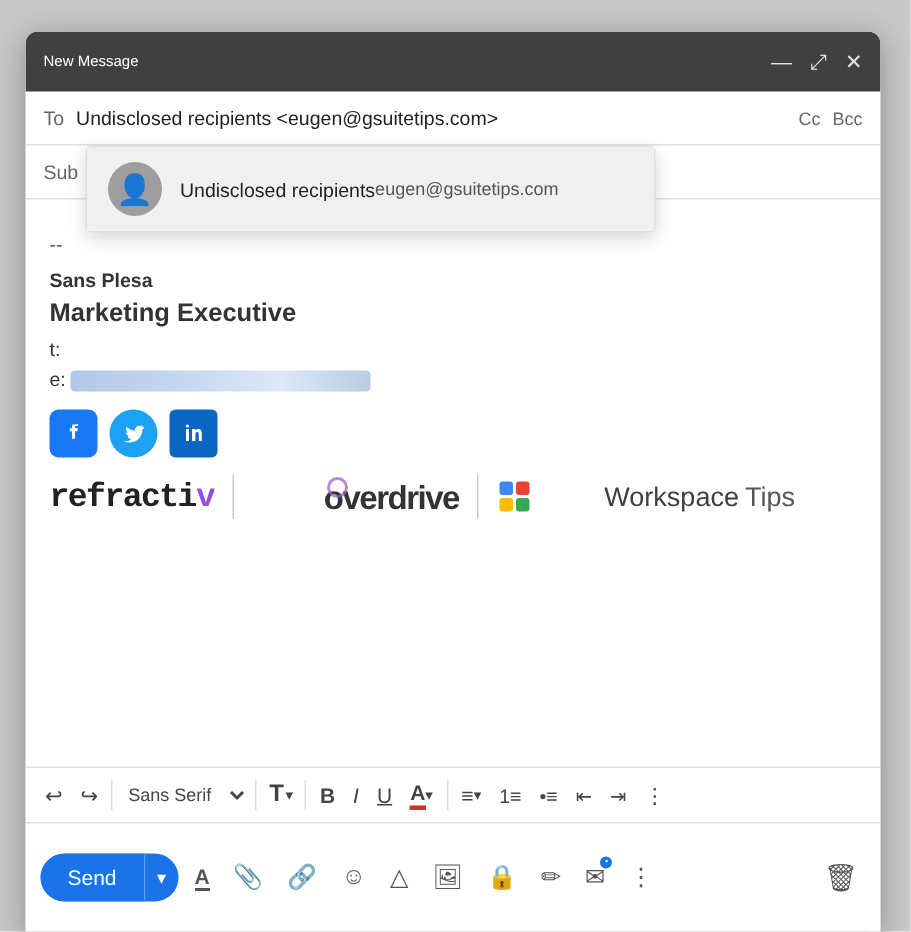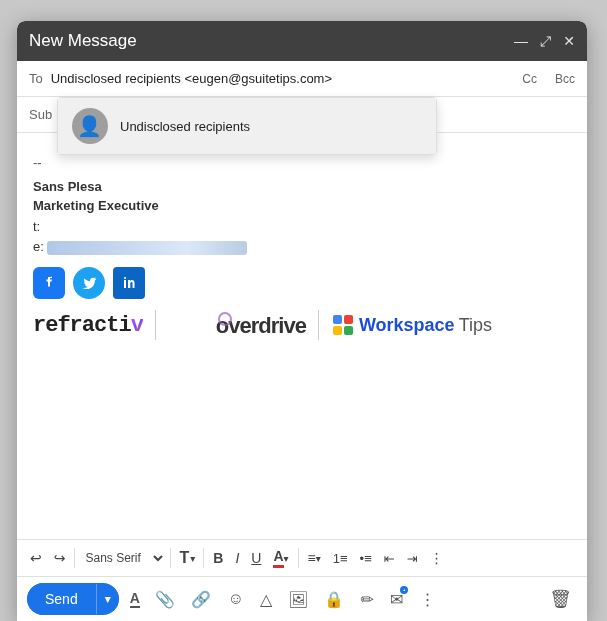--- a/index.html
+++ b/index.html
@@ -28,21 +28,21 @@
       color: #fff;
       padding: 8px 12px;
       display: flex;
       align-items: center;
       justify-content: space-between;
       border-radius: 8px 8px 0 0;
       height: 40px;
       flex-shrink: 0;
     }
     .title-text {
-      font-size: 17px;
+      font-size: 10px;
       font-weight: 500;
     }
     .title-controls {
       display: flex;
       gap: 12px;
       align-items: center;
     }
     .title-control-btn {
       color: #fff;
       cursor: pointer;
@@ -76,21 +76,21 @@
     .field-value {
       font-size: 13px;
       color: #222;
       flex: 1;
     }
     .field-actions {
       font-size: 12px;
       color: #666;
       cursor: pointer;
       display: flex;
-      gap: 18px;
+      gap: 8px;
     }
     .autocomplete-dropdown {
       position: absolute;
       top: 36px;
       left: 40px;
       z-index: 100;
       background: #fff;
       border: 1px solid #ddd;
       border-radius: 4px;
       box-shadow: 0 4px 12px rgba(0,0,0,0.15);
@@ -143,21 +143,21 @@
     .signature-divider {
       margin: 8px 0 4px 0;
       color: #555;
     }
     .sig-name {
       font-weight: bold;
       font-size: 13px;
     }
     .sig-title {
       font-weight: bold;
-      font-size: 13px;
+      font-size: 17px;
     }
     .sig-line {
       font-size: 13px;
       margin: 1px 0;
     }
     .sig-email-blur {
       display: inline-block;
       background: linear-gradient(90deg, #b0c8e8 0%, #c8d8f0 40%, #dce8f8 70%, #b8cce0 100%);
       color: transparent;
       border-radius: 3px;
@@ -258,21 +258,21 @@
     .italic-btn { font-style: italic; font-size: 14px; }
     .underline-btn { text-decoration: underline; font-size: 14px; }
     .divider-v {
       width: 1px;
       height: 20px;
       background: #ddd;
       margin: 0 2px;
     }
     .toolbar-bottom {
       border-top: 1px solid #e0e0e0;
-      padding: 6px 10px;
+      padding: 20px 10px;
       display: flex;
       align-items: center;
       gap: 6px;
       flex-shrink: 0;
       background: #fff;
     }
     .send-btn-group {
       display: flex;
       align-items: center;
       background: #1a73e8;
@@ -356,20 +356,21 @@
         <span>Bcc</span>
       </div>
 
       <div class="autocomplete-dropdown">
         <div class="autocomplete-item">
           <div class="avatar-circle">
             <span class="avatar-icon">👤</span>
           </div>
           <div class="autocomplete-text">
             <span class="autocomplete-name">Undisclosed recipients</span>
+            <span class="autocomplete-email">eugen@gsuitetips.com</span>
           </div>
         </div>
       </div>
     </div>
 
     <div class="compose-field">
       <span class="field-label">Sub</span>
       <span class="field-value"></span>
     </div>
 
@@ -419,21 +420,21 @@
 
         <div class="brand-separator2"></div>
 
         <div class="brand-workspace">
           <svg class="workspace-icon" width="24" height="24" viewBox="0 0 24 24">
             <rect x="2" y="2" width="9" height="9" rx="2" class="ws-box-blue"></rect>
             <rect x="13" y="2" width="9" height="9" rx="2" class="ws-box-red"></rect>
             <rect x="2" y="13" width="9" height="9" rx="2" class="ws-box-yellow"></rect>
             <rect x="13" y="13" width="9" height="9" rx="2" class="ws-box-green"></rect>
           </svg>
-          <span style="font-size:18px;font-weight:700;color:#1d4ed8;">Workspace</span>
+          <span style="font-size:18px;font-weight:400;color:#404040;margin-left:44px;">Workspace</span>
           <span style="font-size:18px;color:#555;">Tips</span>
         </div>
       </div>
     </div>
 
     <div class="toolbar-main">
       <button class="toolbar-btn">↩</button>
       <button class="toolbar-btn">↪</button>
       <div class="divider-v"></div>
       <select class="font-select">

